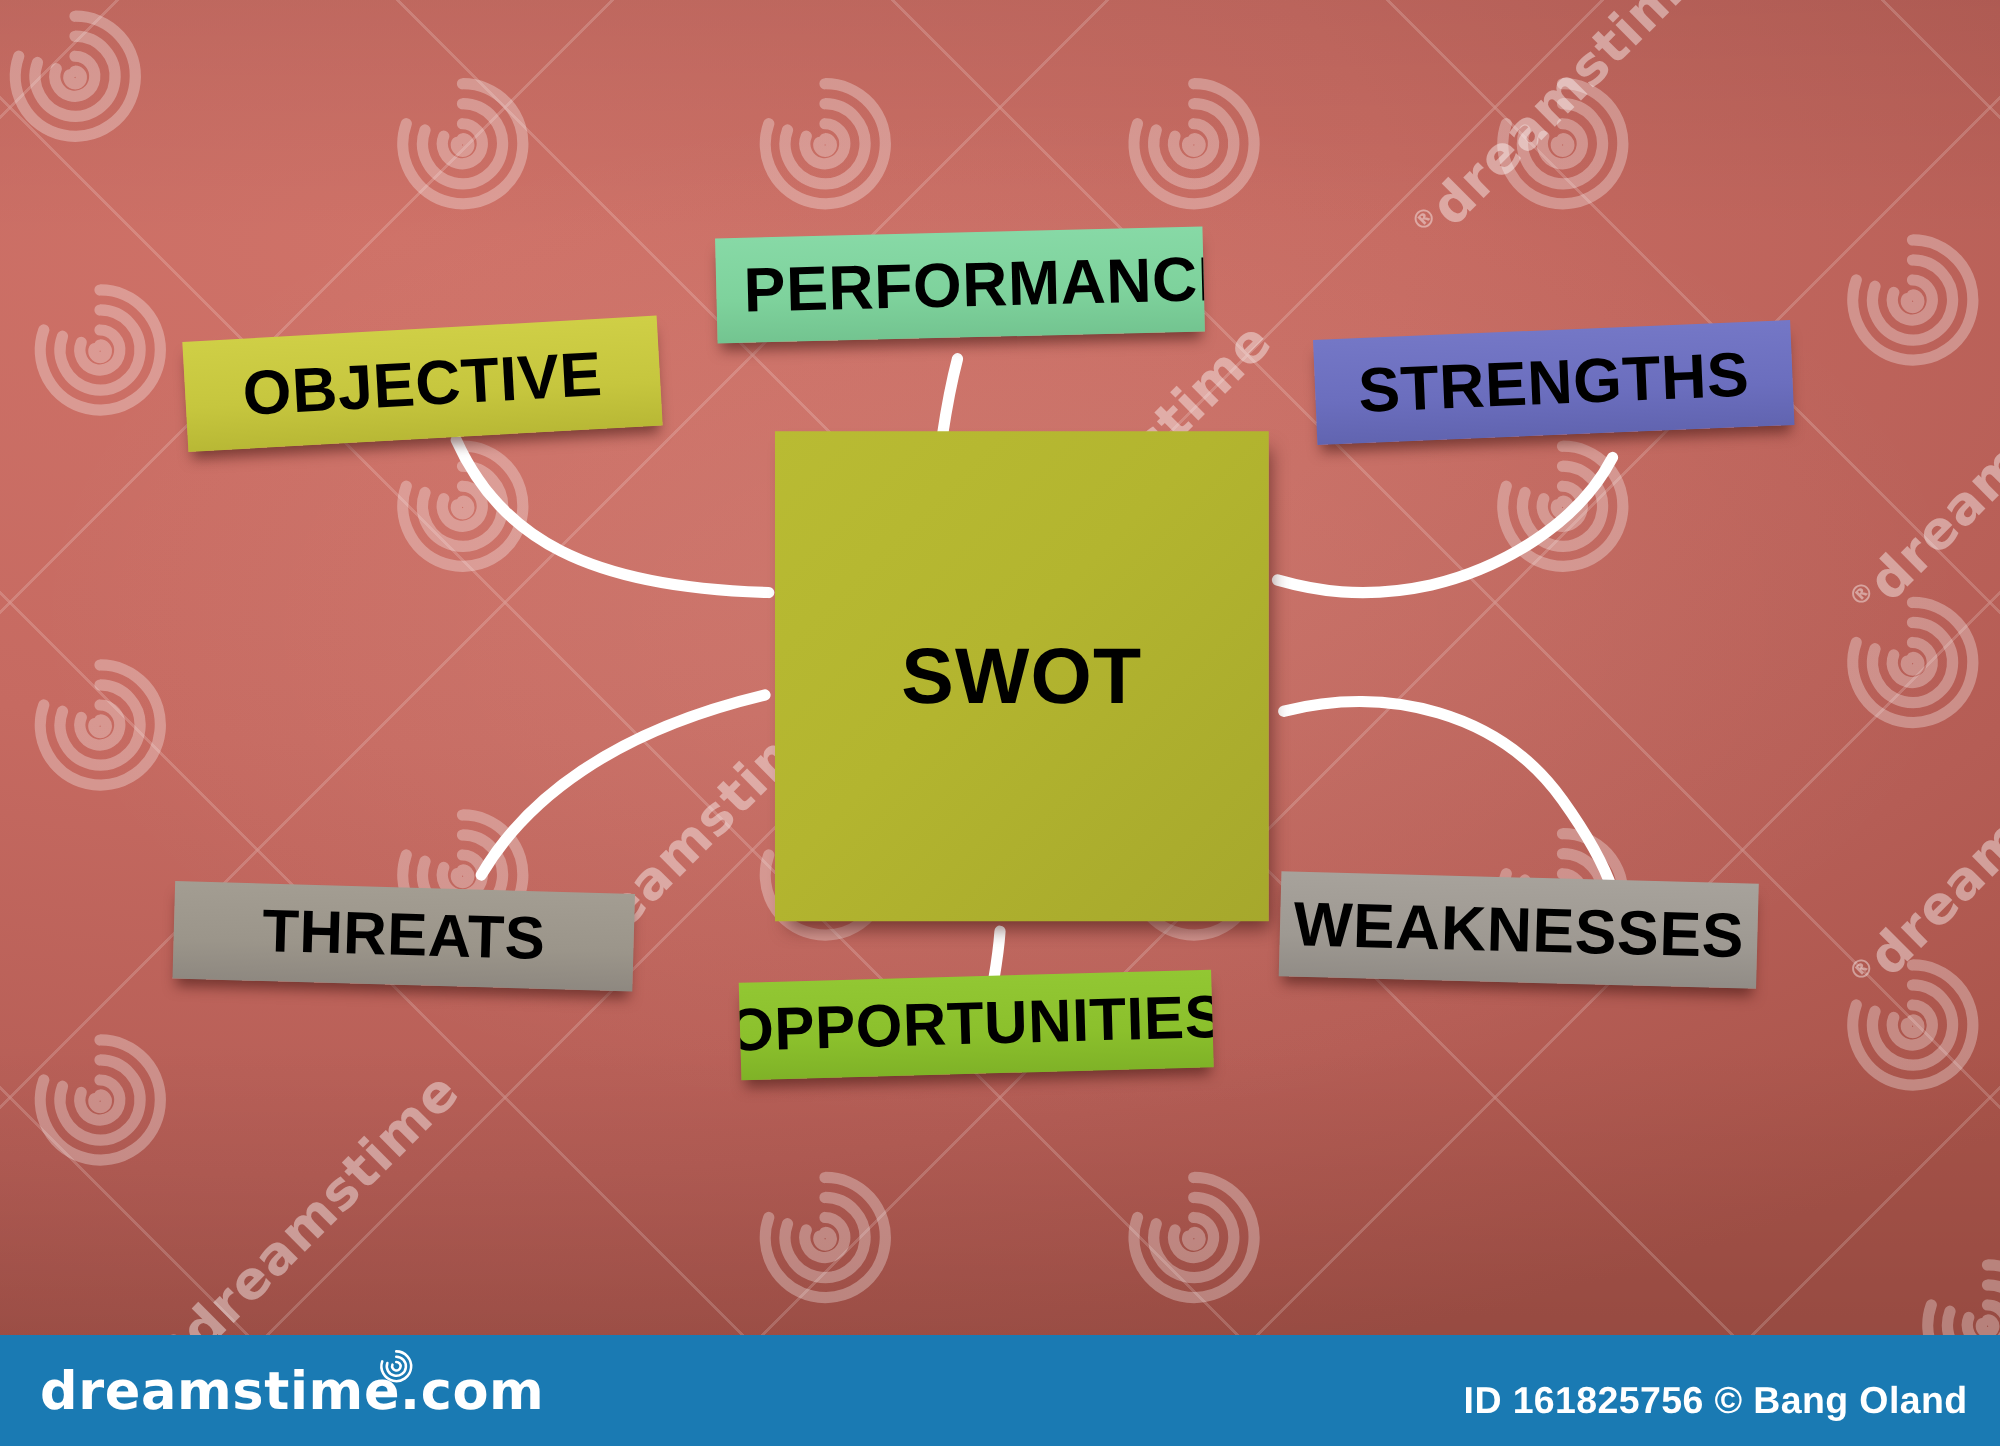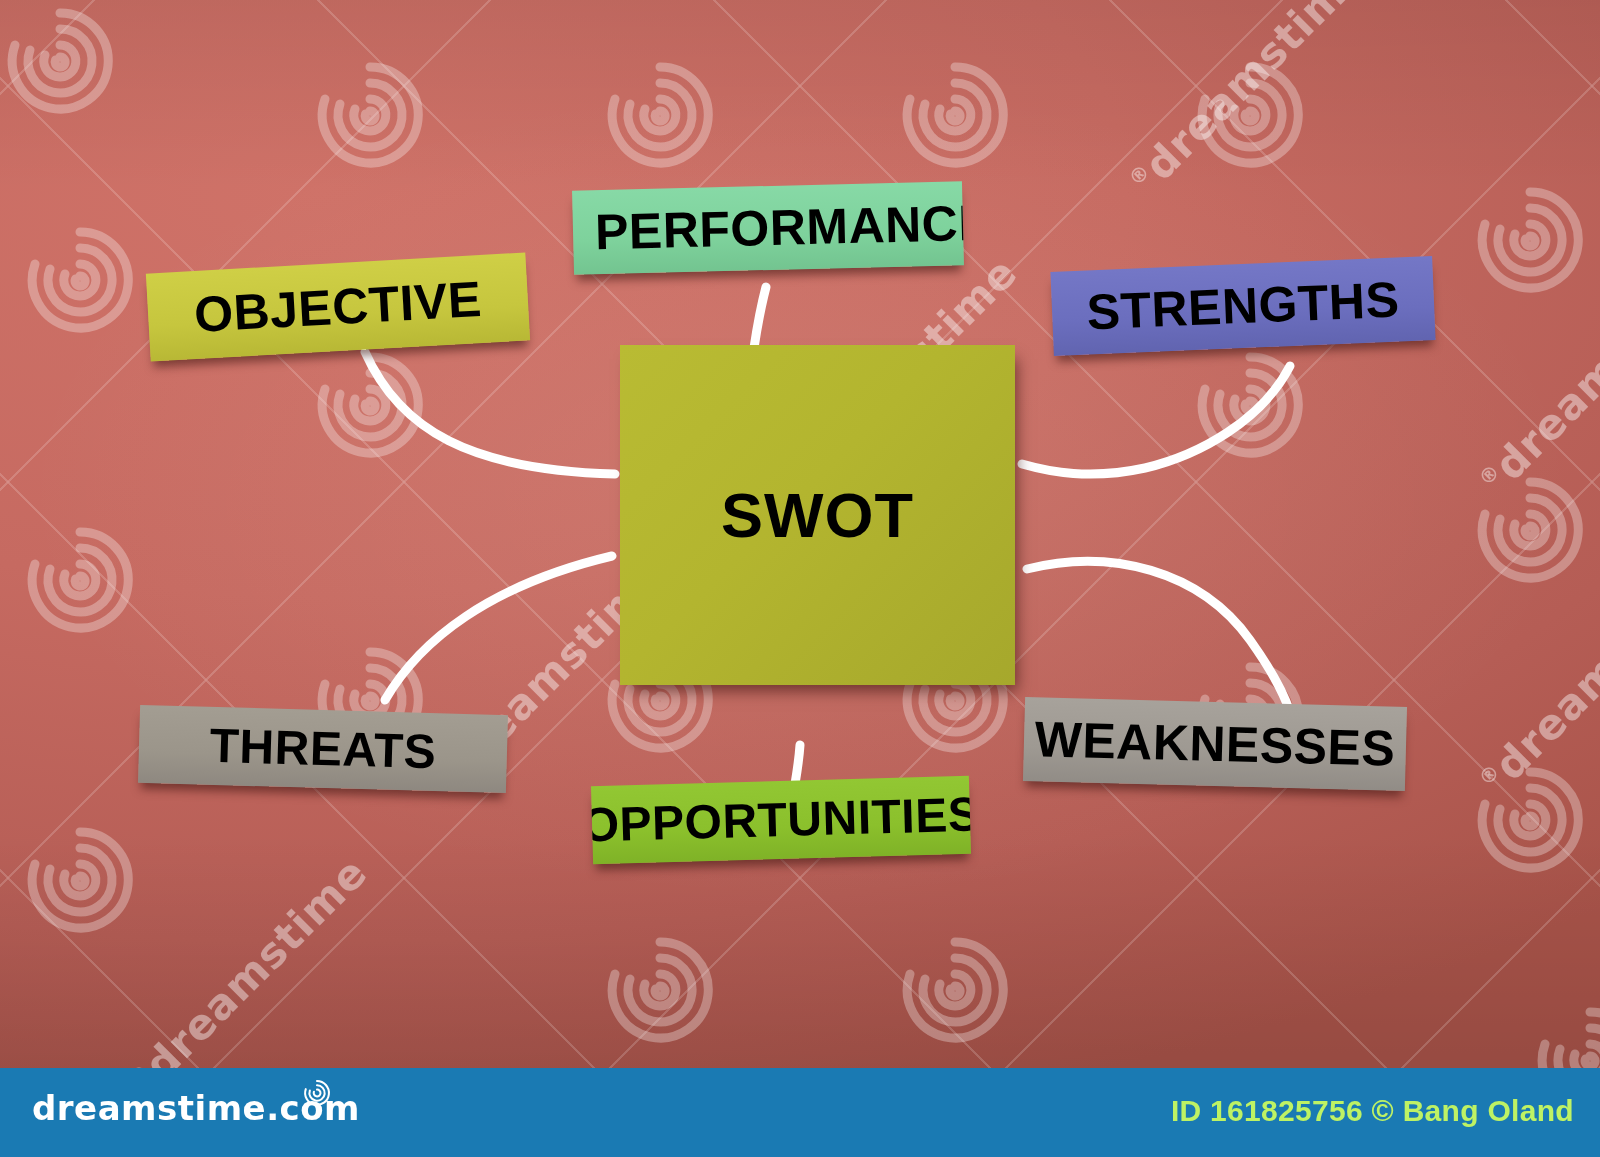--- a/index.html
+++ b/index.html
@@ -70,21 +70,21 @@
     font-weight:700;
     font-family:"Liberation Sans", sans-serif;
     letter-spacing:.5px;
     white-space:nowrap;
     overflow:hidden;
     box-shadow: 0 9px 10px -3px rgba(60,18,14,.55);
   }
   .note .cap{ display:block; line-height:1; }
 
   #note-center{
-    left:620px; top:345px; width:395px; height:340px;
+    left:620px; top:345px; width:395px; height:392px;
     background:linear-gradient(135deg,#b9bb33 0%, #b3b52f 45%, #a6a82c 100%);
     flex-direction:column;
     box-shadow: 6px 10px 14px -4px rgba(60,18,14,.62);
   }
   #note-center .cap{
     font-size:63px;
     line-height:1.12;
     text-align:center;
     letter-spacing:1px;
   }
@@ -139,33 +139,33 @@
   #footer{
     position:absolute;
     left:0; top:1068px; width:1600px; height:89px;
     background:#1a7ab3;
   }
   #logo-text{
     position:absolute;
     left:32px; top:20px;
     color:#ffffff;
     font-family:"DejaVu Sans", sans-serif;
-    font-size:34px;
+    font-size:42px;
     font-weight:600;
     letter-spacing:.5px;
   }
   #logo-spiral{
     position:absolute;
     left:300px; top:8px;
     width:34px; height:34px;
   }
   #footer-credit{
     position:absolute;
-    right:26px; top:26px;
-    color:#bef264;
+    right:26px; top:36px;
+    color:#ffffff;
     font-family:"Liberation Sans", sans-serif;
     font-size:30px;
     font-weight:700;
     letter-spacing:.3px;
     text-align:center;
   }
 </style>
 </head>
 <body>
 

